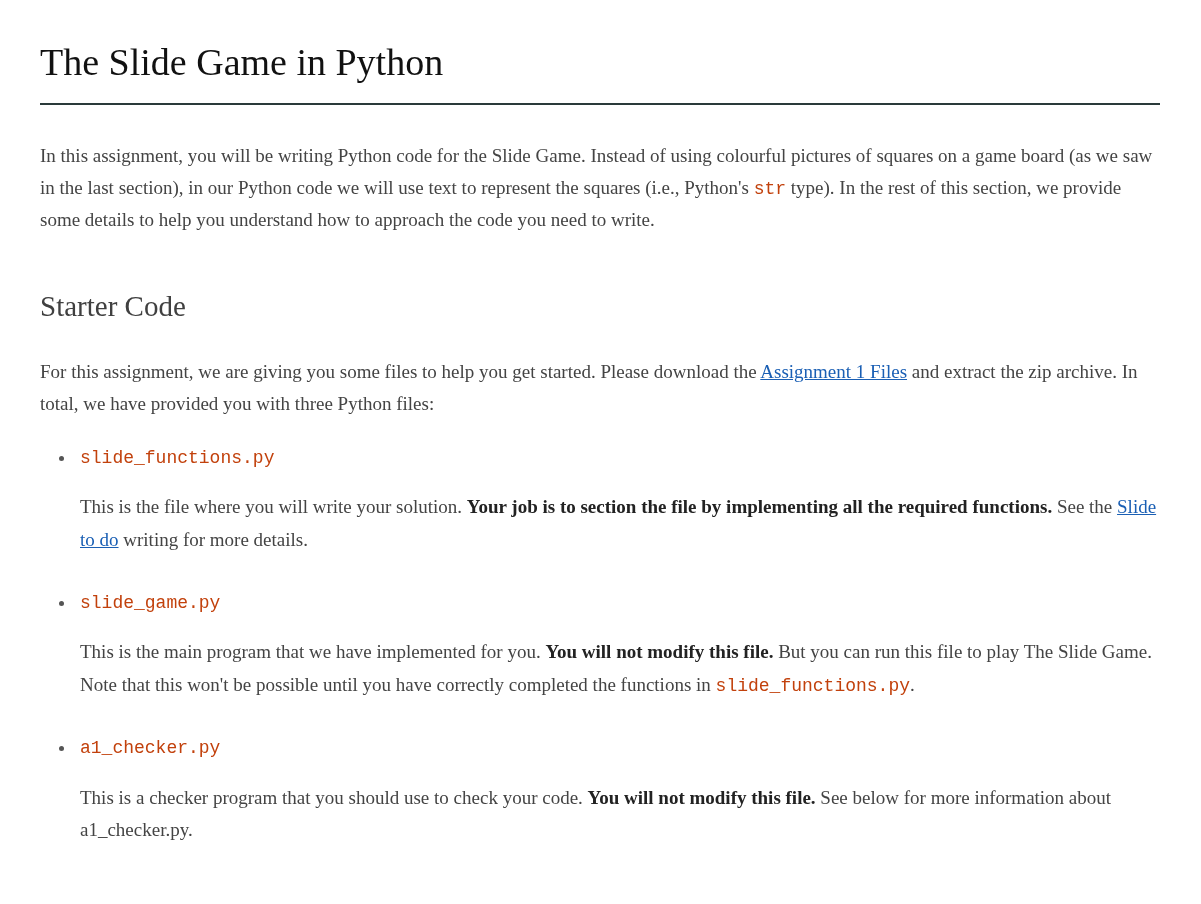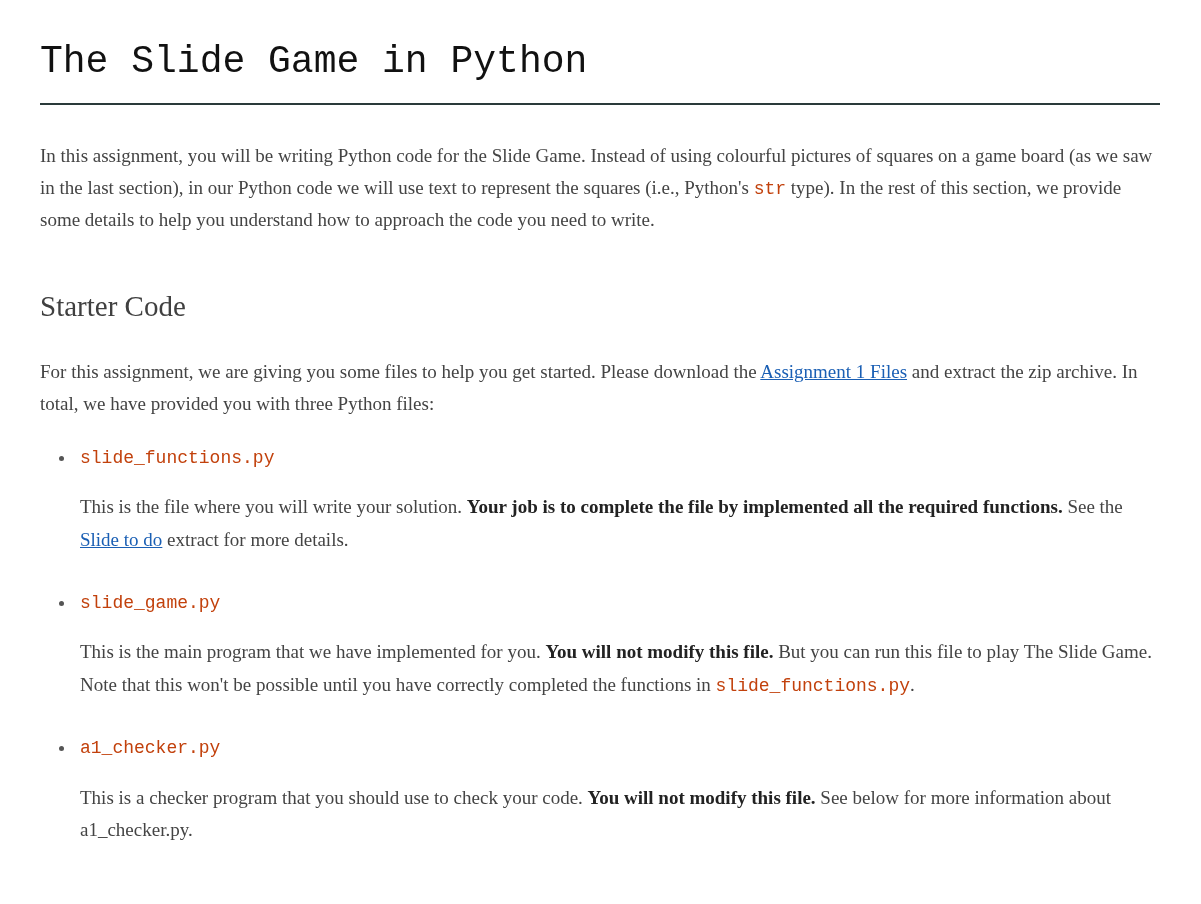--- a/index.html
+++ b/index.html
@@ -11,21 +11,21 @@
       font-family: Georgia, 'Times New Roman', serif;
       color: #333;
       background: #fff;
       padding: 20px 40px;
       font-size: 19px;
       line-height: 1.7;
     }
     h1 {
       font-size: 38px;
       font-weight: normal;
-      font-family: Liberation Mono, monospace;
+      font-family: Liberation Serif, serif;
       color: #111;
       padding-bottom: 8px;
       border-bottom: 2px solid #2a3a3a;
       margin-bottom: 35px;
       margin-top: 10px;
     }
     h2 {
       font-size: 29px;
       font-weight: normal;
       font-family: Georgia, serif;
@@ -84,21 +84,21 @@
   <h2>Starter Code</h2>
 
   <p>
     <span>For this assignment, we are giving you some files to help you get started. Please download the </span><a href="#">Assignment 1 Files</a><span> and extract the zip archive. In total, we have provided you with three Python files:</span>
   </p>
 
   <ul>
     <li>
       <code>slide_functions.py</code>
       <p>
-        <span>This is the file where you will write your solution. </span><strong>Your job is to complete the file by implemented all the required functions.</strong><span> See the </span><a href="#">Slide to do</a><span> extract for more details.</span>
+        <span>This is the file where you will write your solution. </span><strong>Your job is to section the file by implementing all the required functions.</strong><span> See the </span><a href="#">Slide to do</a><span> writing for more details.</span>
       </p>
     </li>
     <li>
       <code>slide_game.py</code>
       <p>
         <span>This is the main program that we have implemented for you. </span><strong>You will not modify this file.</strong><span> But you can run this file to play The Slide Game. Note that this won't be possible until you have correctly completed the functions in </span><code>slide_functions.py</code><span>.</span>
       </p>
     </li>
     <li>
       <code>a1_checker.py</code>

